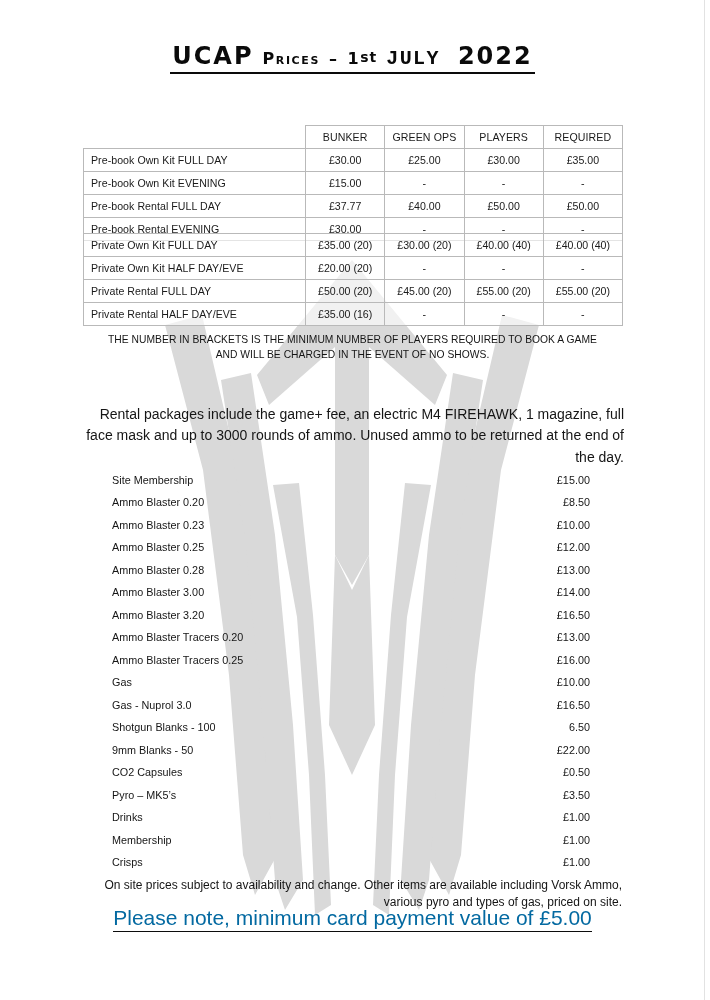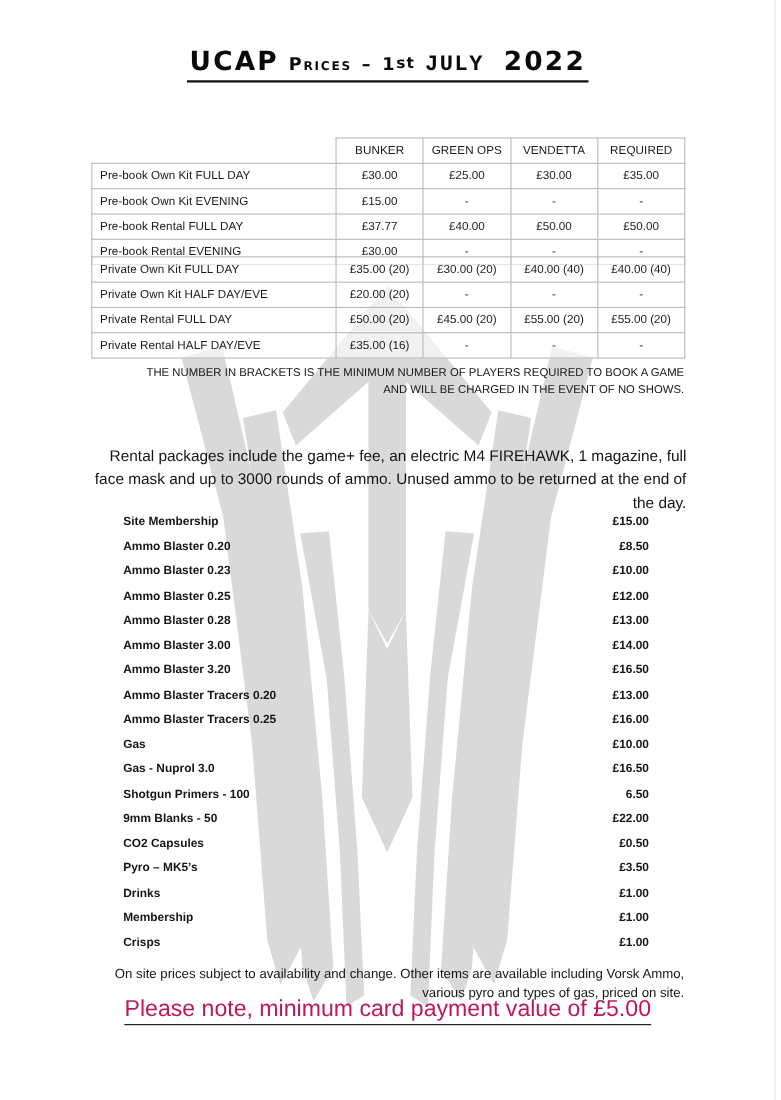--- a/index.html
+++ b/index.html
@@ -103,21 +103,21 @@
   #table-prebook { left: 83px; top: 89px; width: 539px; margin-top: 36px; }
   #table-private { left: 83px; top: 233px; width: 539px; }
 
   .col-label { width: 222px; }
   .col-v     { width: 79.25px; }
 
   
   .bracket-note {
     position: absolute;
     left: 83px; top: 333px; width: 539px;
-    text-align: right;
+    text-align: center;
     font-size: 10.3px;
     line-height: 1.42;
     letter-spacing: 0.02px;
     color: #151515;
   }
 
   
   .rental-note {
     position: absolute;
     left: 84px; top: 404px; width: 540px;
@@ -128,25 +128,24 @@
   }
 
   
   .item-list {
     position: absolute;
     left: 112px; top: 463px; width: 478px;
   }
   .item-row {
     display: flex;
     justify-content: space-between;
-    align-items: center;
+    align-items: flex-end;
     height: 22.5px;
     font-size: 10.8px;
     color: #151515;
-    font-weight: bold;
   }
   .item-name { letter-spacing: 0.02px; }
   .item-price { text-align: right; letter-spacing: 0.02px; }
 
   
   .footer-note {
     position: absolute;
     left: 83px; top: 877px; width: 539px;
     text-align: right;
     font-size: 12px;
@@ -154,21 +153,21 @@
     color: #151515;
   }
   .footer-bold-wrap {
     position: absolute;
     left: 0; top: 906px; width: 705px;
     text-align: center;
   }
   .footer-bold {
     display: inline-block;
     font-size: 21px;
-    color: #be185d;
+    color: #0369a1;
     border-bottom: 1.6px solid #0c0c0c;
     padding-bottom: 1px;
     white-space: nowrap;
   }
 </style>
 </head>
 <body>
 
 <div id="page">
 
@@ -207,21 +206,21 @@
           <col class="col-v">
           <col class="col-v">
           <col class="col-v">
           <col class="col-v">
       </colgroup>
       <thead>
         <tr>
           <th class="corner-blank"></th>
           <th class="colhead num">BUNKER</th>
           <th class="colhead num">GREEN OPS</th>
-          <th class="colhead num">VENDETTA</th>
+          <th class="colhead num">PLAYERS</th>
           <th class="colhead num">REQUIRED</th>
         </tr>
       </thead>
       <tbody>
         <tr>
           <td class="label-cell">Pre-book Own Kit FULL DAY</td>
           <td class="num">£30.00</td>
           <td class="num">£25.00</td>
           <td class="num">£30.00</td>
           <td class="num">£35.00</td>
@@ -336,21 +335,21 @@
       </div>
       <div class="item-row">
         <span class="item-name">Gas</span>
         <span class="item-price">£10.00</span>
       </div>
       <div class="item-row">
         <span class="item-name">Gas - Nuprol 3.0</span>
         <span class="item-price">£16.50</span>
       </div>
       <div class="item-row">
-        <span class="item-name">Shotgun Primers - 100</span>
+        <span class="item-name">Shotgun Blanks - 100</span>
         <span class="item-price">6.50</span>
       </div>
       <div class="item-row">
         <span class="item-name">9mm Blanks - 50</span>
         <span class="item-price">£22.00</span>
       </div>
       <div class="item-row">
         <span class="item-name">CO2 Capsules</span>
         <span class="item-price">£0.50</span>
       </div>

